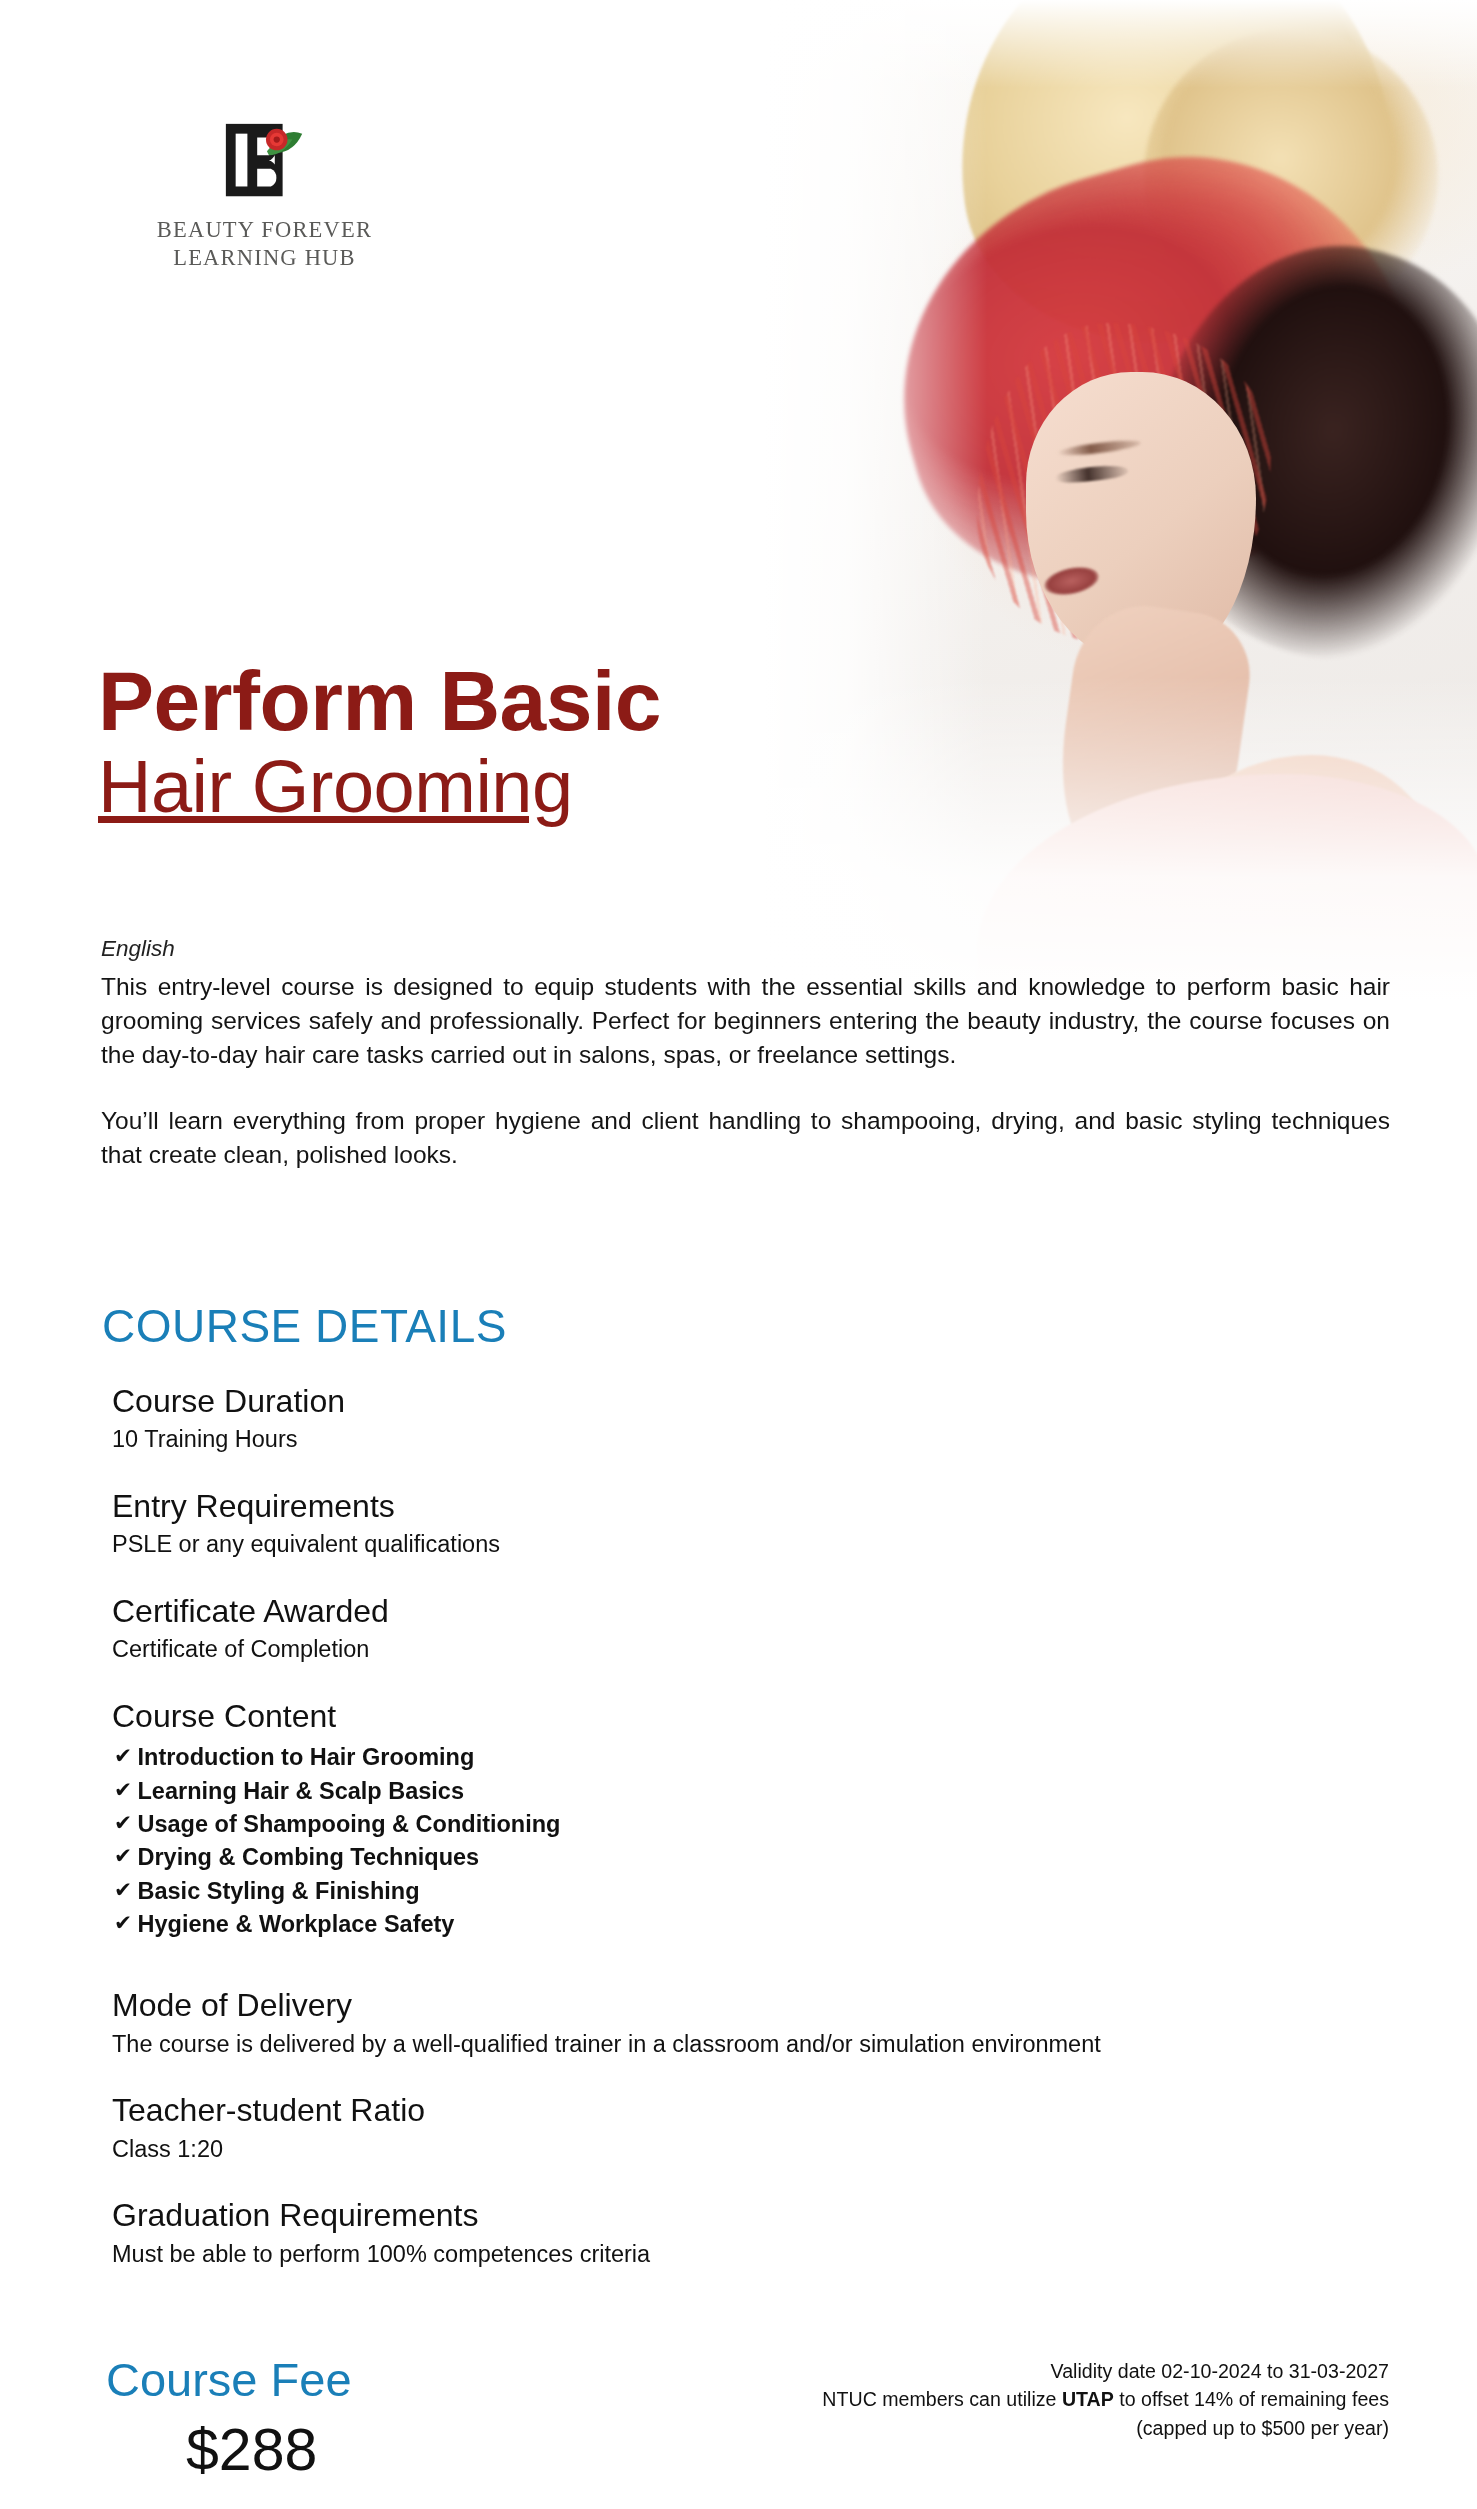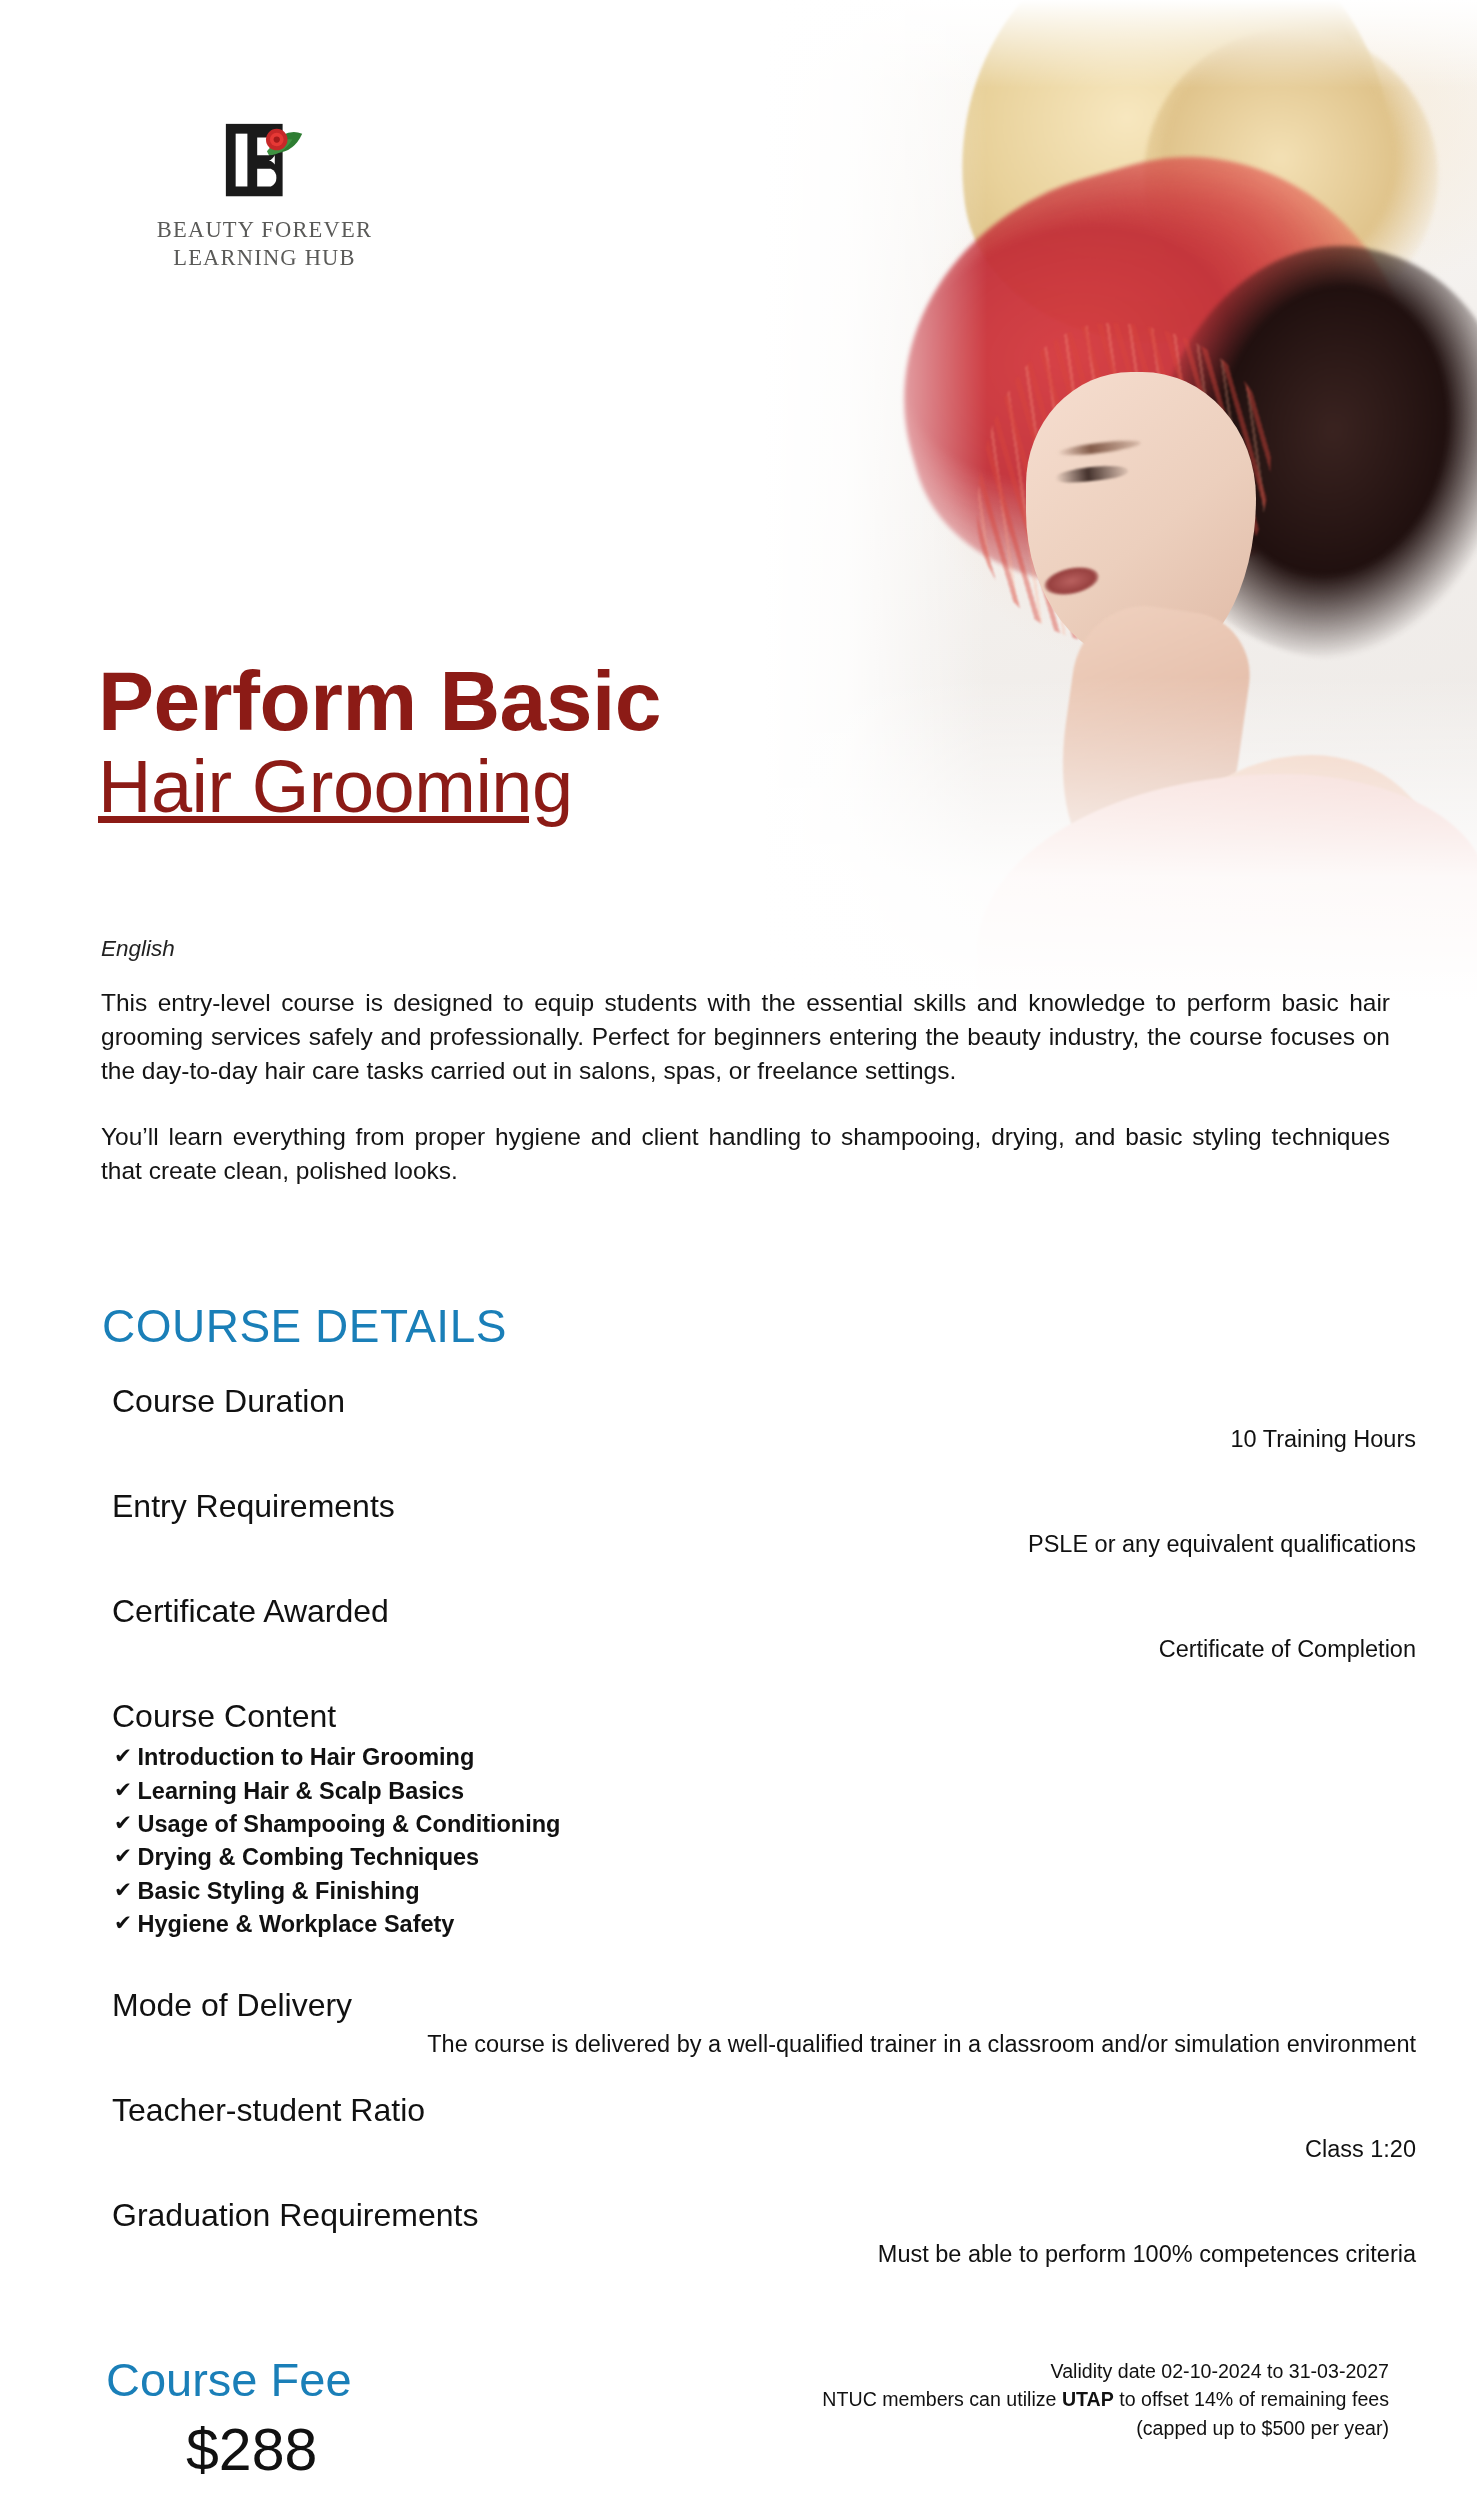--- a/index.html
+++ b/index.html
@@ -242,21 +242,21 @@
   .intro {
     position: absolute;
     top: 936px;
     left: 101px;
     width: 1289px;
   }
   .lang {
     font-style: italic;
     font-size: 22.5px;
     color: #222;
-    margin-bottom: 24px;
+    margin-bottom: 8px;
   }
   .para {
     font-size: 24.5px;
     line-height: 1.38;
     color: #141414;
     text-align: justify;
   }
   .para + .para { margin-top: 33px; }
 
   
@@ -277,21 +277,20 @@
   .d-title {
     font-size: 32px;
     color: #111;
     line-height: 1.2;
   }
   .d-body {
     font-size: 23.5px;
     color: #111;
     line-height: 1.35;
     margin-top: 3.9px;
-    text-align: right;
   }
   .d-group { margin-bottom: 31px; }
   .content-list {
     list-style: none;
     margin: 5.9px 0 0 0;
     padding: 0;
   }
   .content-list li {
     font-size: 23.5px;
     font-weight: bold;

